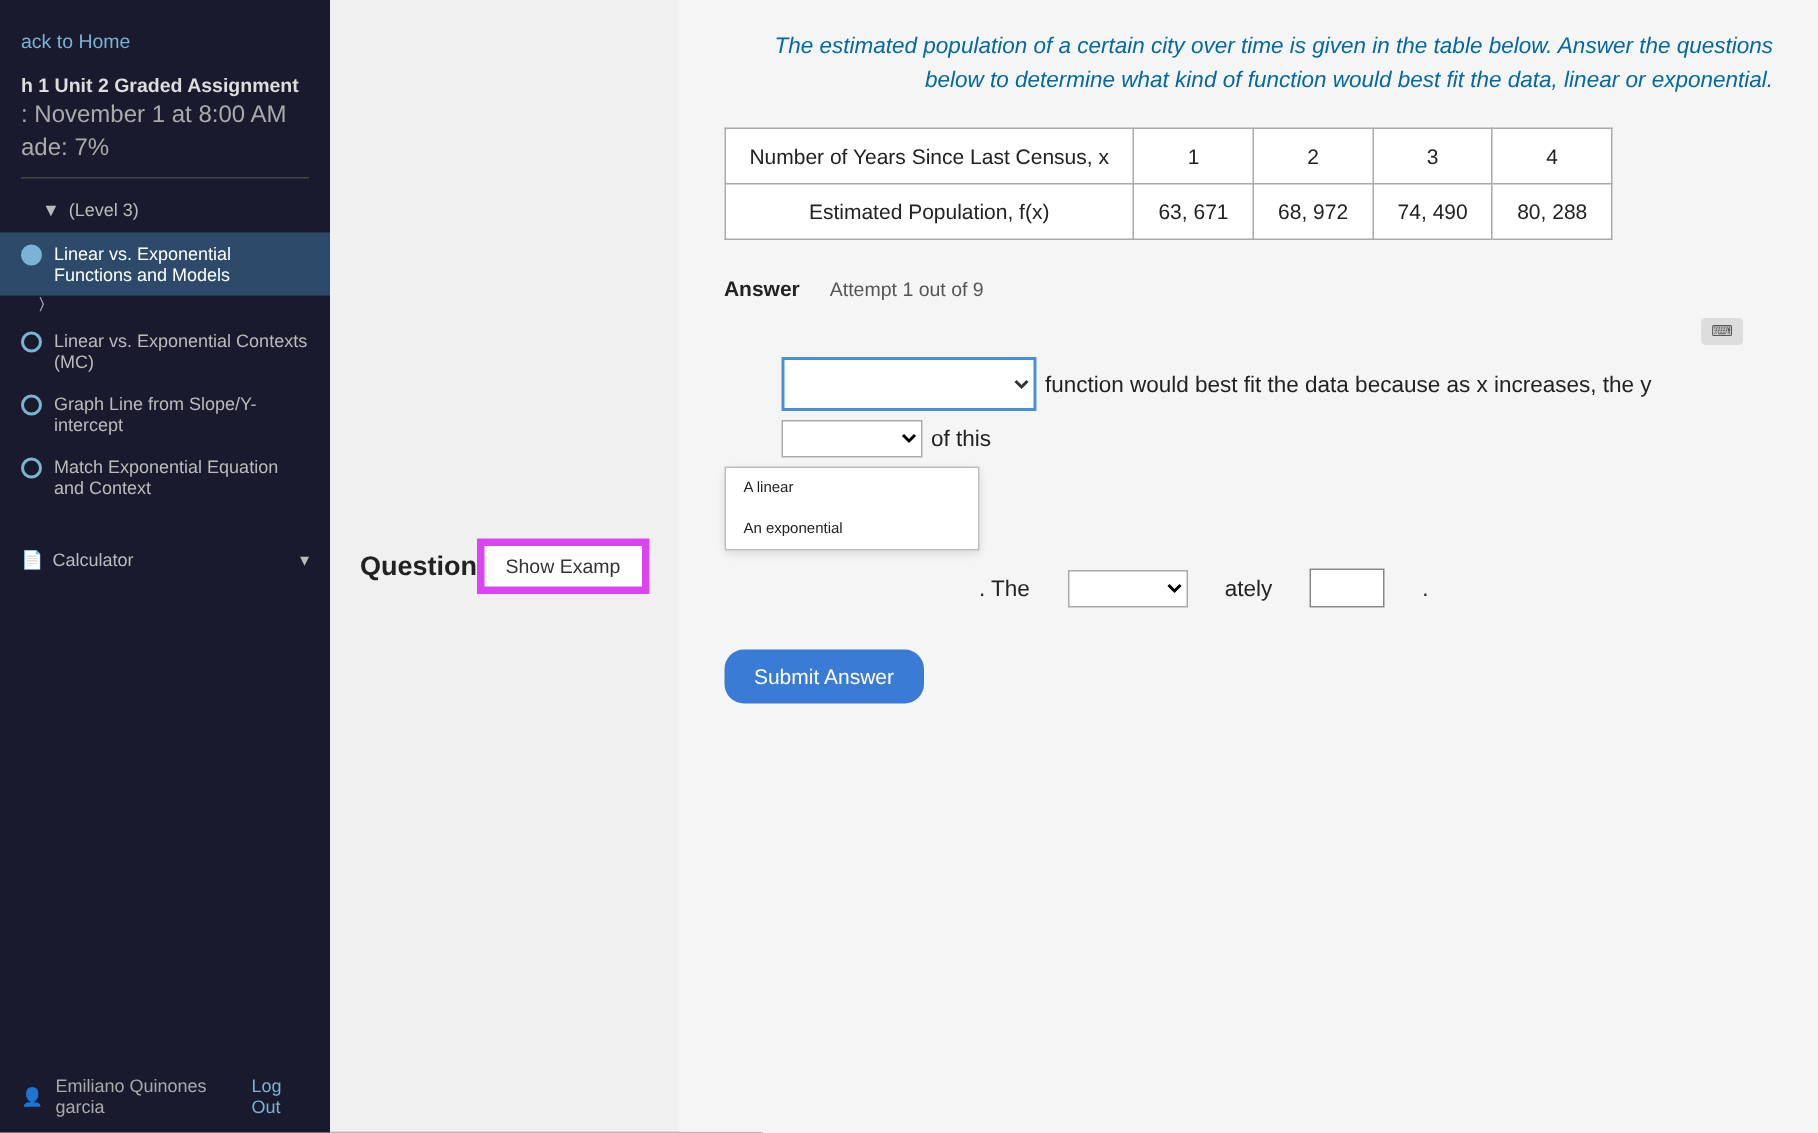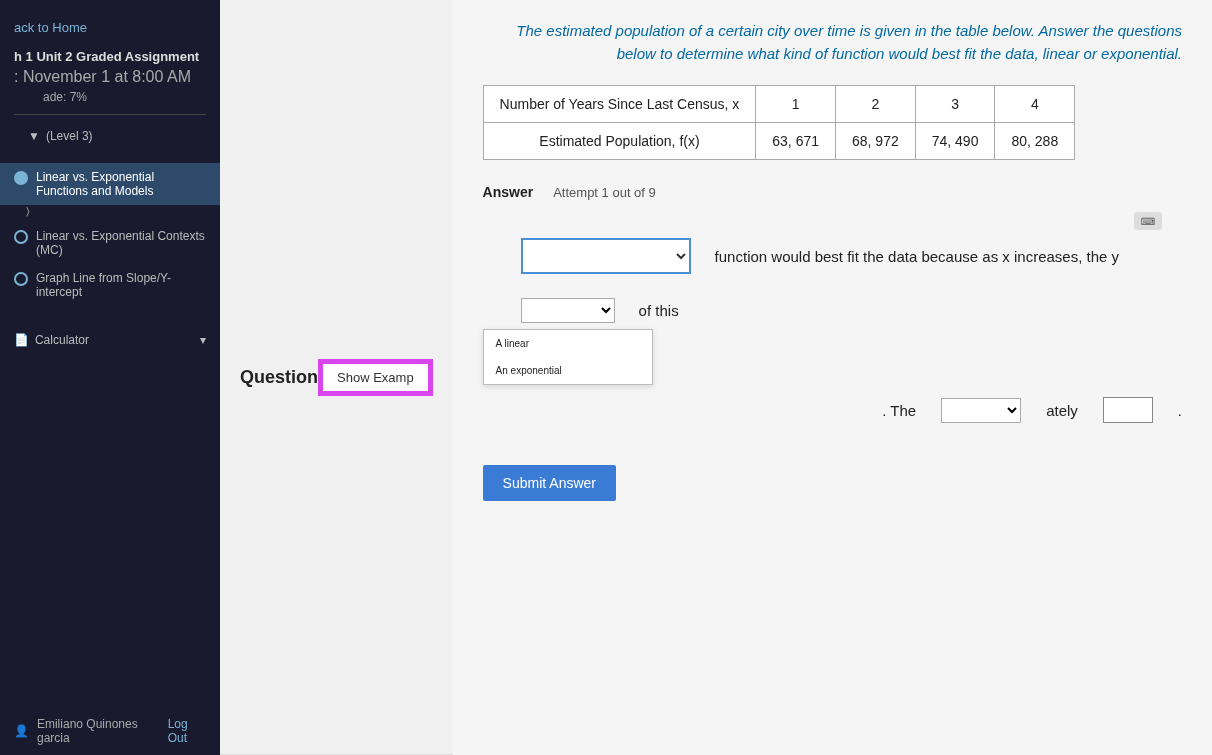--- a/index.html
+++ b/index.html
@@ -13,44 +13,43 @@
     }
     .sidebar {
       width: 220px;
       background: #1a1a2e;
       color: #ccc;
       padding: 10px 0;
       flex-shrink: 0;
       font-size: 13px;
     }
     .sidebar-top {
-      padding: 10px 14px 14px;
+      padding: 10px 14px 2px;
     }
     .back-to-home {
       color: #7ab3d4;
       cursor: pointer;
       margin-bottom: 14px;
       font-size: 13px;
     }
     .sidebar-title {
       color: #ddd;
       font-weight: bold;
       font-size: 13px;
       margin-bottom: 4px;
     }
     .sidebar-subtitle {
       color: #aaa;
       font-size: 16px;
       margin-bottom: 4px;
     }
     .sidebar-grade {
       color: #aaa;
-      font-size: 12px;
+      font-size: 16px;
       margin-bottom: 10px;
-      margin-left: 29px;
     }
     .sidebar-divider {
       border: none;
       border-top: 1px solid #444;
       margin: 8px 0;
     }
     .sidebar-section-label {
       color: #bbb;
       font-size: 12px;
       padding: 6px 14px;
@@ -166,21 +165,21 @@
       gap: 20px;
     }
     .attempt-text {
       font-weight: normal;
       font-size: 13px;
       color: #555;
     }
     .answer-row {
       display: flex;
       align-items: center;
-      gap: 24px;
+      gap: 6px;
       margin-bottom: 10px;
       flex-wrap: wrap;
       font-size: 15px;
       color: #222;
       max-width: 900px;
       padding-left: 38px;
     }
     .dropdown-select {
       border: 2px solid #4a90d9;
       background: white;
@@ -210,33 +209,32 @@
       border: 1px solid #888;
       vertical-align: middle;
     }
     .submit-btn {
       background: #3a7bd5;
       color: white;
       border: none;
       padding: 10px 20px;
       font-size: 14px;
       cursor: pointer;
-      margin-top: 24px;
-      border-radius: 2px;
+      margin-top: 10px;
+      border-radius: 13px;
       text-align: right;
     }
     .answer-second-row {
       display: flex;
       align-items: center;
       gap: 25px;
       flex-wrap: wrap;
       font-size: 15px;
       color: #222;
       max-width: 900px;
-      justify-content: flex-end;
     }
     .calculator-item {
       display: flex;
       align-items: center;
       gap: 6px;
       padding: 7px 14px;
       color: #bbb;
       font-size: 12px;
       cursor: pointer;
     }
@@ -285,20 +283,24 @@
     <span>Linear vs. Exponential Functions and Models</span>
   </div>
   <div style="padding-left:26px;font-size:11px;color:#aaa;padding-bottom:4px;">〉</div>
   <div class="sidebar-item">
     <div class="circle"></div>
     <span>Linear vs. Exponential Contexts (MC)</span>
   </div>
   <div class="sidebar-item">
     <div class="circle"></div>
     <span>Graph Line from Slope/Y-intercept</span>
+  </div>
+  <div class="sidebar-item">
+    <div class="circle"></div>
+    <span>Match Exponential Equation and Context</span>
   </div>
 
   <div style="margin-top: 20px;">
     <div class="calculator-item">
       <span>📄</span>
       <span>Calculator</span>
       <span style="margin-left:auto;">▾</span>
     </div>
   </div>
 

